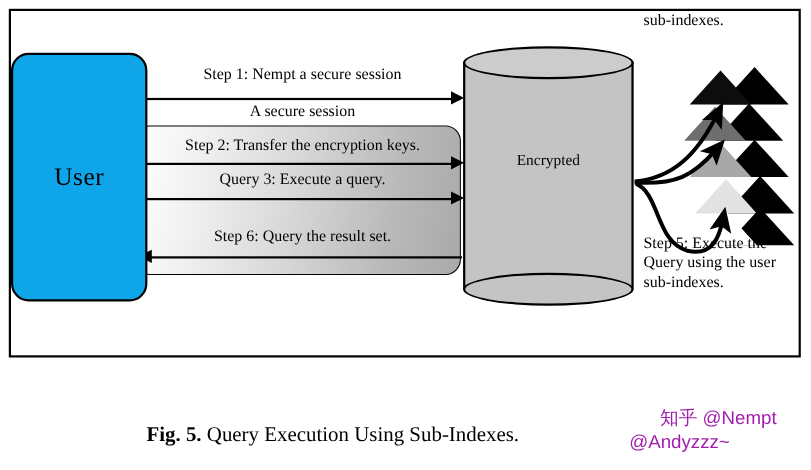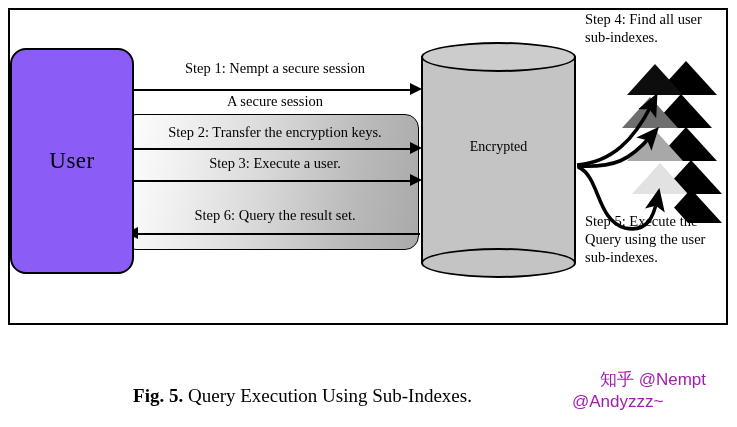--- a/index.html
+++ b/index.html
@@ -7,21 +7,21 @@
        font-family:"Liberation Serif", serif;color:#000;}
 
   #figure-frame{
     position:absolute;left:8px;top:8px;width:720px;height:317px;
     border:2px solid #000;box-sizing:border-box;background:#fff;
   }
 
   
   #user-box{
     position:absolute;left:10px;top:48px;width:120px;height:222px;
-    border:2px solid #000;border-radius:16px;background:#8b5cf6;
+    border:2px solid #000;border-radius:16px;background:#0ea5e9;
     display:flex;align-items:center;justify-content:center;
     z-index:6;
   }
   #user-box .lbl{font-size:23px;letter-spacing:.5px;}
 
   
   #secure-tunnel{
     position:absolute;left:122px;top:114px;width:295px;height:134px;
     border:1.5px solid #000;border-radius:14px;
     background:linear-gradient(100deg,#ffffff 0%,#f2f2f2 18%,#d8d8d8 48%,#b9b9b9 78%,#a9a9a9 100%);
@@ -114,21 +114,21 @@
 <div class="step-label" style="left:130px;top:60px;width:290px;">Step 1: Nempt a secure session</div>
 
 <div class="step-label" style="left:130px;top:93px;width:290px;z-index:5;">A secure session</div>
 
 <div class="arrow-line" style="left:130px;top:148px;width:288px;"></div>
 <div class="arrow-head right" style="left:410px;top:142px;"></div>
 <div class="step-label" style="left:128px;top:124px;width:294px;">Step 2: Transfer the encryption keys.</div>
 
 <div class="arrow-line" style="left:130px;top:180px;width:288px;"></div>
 <div class="arrow-head right" style="left:410px;top:174px;"></div>
-<div class="step-label" style="left:130px;top:155px;width:290px;">Step 3: Execute a user.</div>
+<div class="step-label" style="left:130px;top:155px;width:290px;">Query 3: Execute a query.</div>
 
 <div class="arrow-line" style="left:132px;top:233px;width:288px;"></div>
 <div class="arrow-head left" style="left:126px;top:227px;"></div>
 <div class="step-label" style="left:130px;top:207px;width:290px;">Step 6: Query the result set.</div>
 
 <div class="tri-wrap" style="left:655px;top:61px;">
   <div class="tri-outer" style="left:0;top:0;"></div>
   <div class="tri-inner" style="border-bottom-color:#0d0d0d;"></div>
 </div>
 <div class="tri-wrap" style="left:650px;top:94px;">
@@ -154,21 +154,20 @@
       <path d="M0,0.4 L6.4,3.2 L0,6 L1.4,3.2 Z" fill="#000"></path>
     </marker>
   </defs>
 
   <path d="M577,165 C612,162 634,140 652,104" stroke="#000" stroke-width="3.6" fill="none" marker-end="url(#ah)"></path>
   <path d="M577,166 C615,168 630,160 651,136" stroke="#000" stroke-width="3.6" fill="none" marker-end="url(#ah)"></path>
   <path d="M578,167 C600,176 596,220 625,228 C648,233 654,215 657,200" stroke="#000" stroke-width="3.6" fill="none" marker-end="url(#ah)"></path>
 </svg>
 
 <div class="note" style="left:585px;top:10px;width:150px;">
-  <div>Step 4: Find all user</div>
   <div>sub-indexes.</div>
 </div>
 
 <div class="note" style="left:585px;top:212px;width:152px;">
   <div>Step 5: Execute the</div>
   <div>Query using the user</div>
   <div>sub-indexes.</div>
 </div>
 
 <div id="caption">

